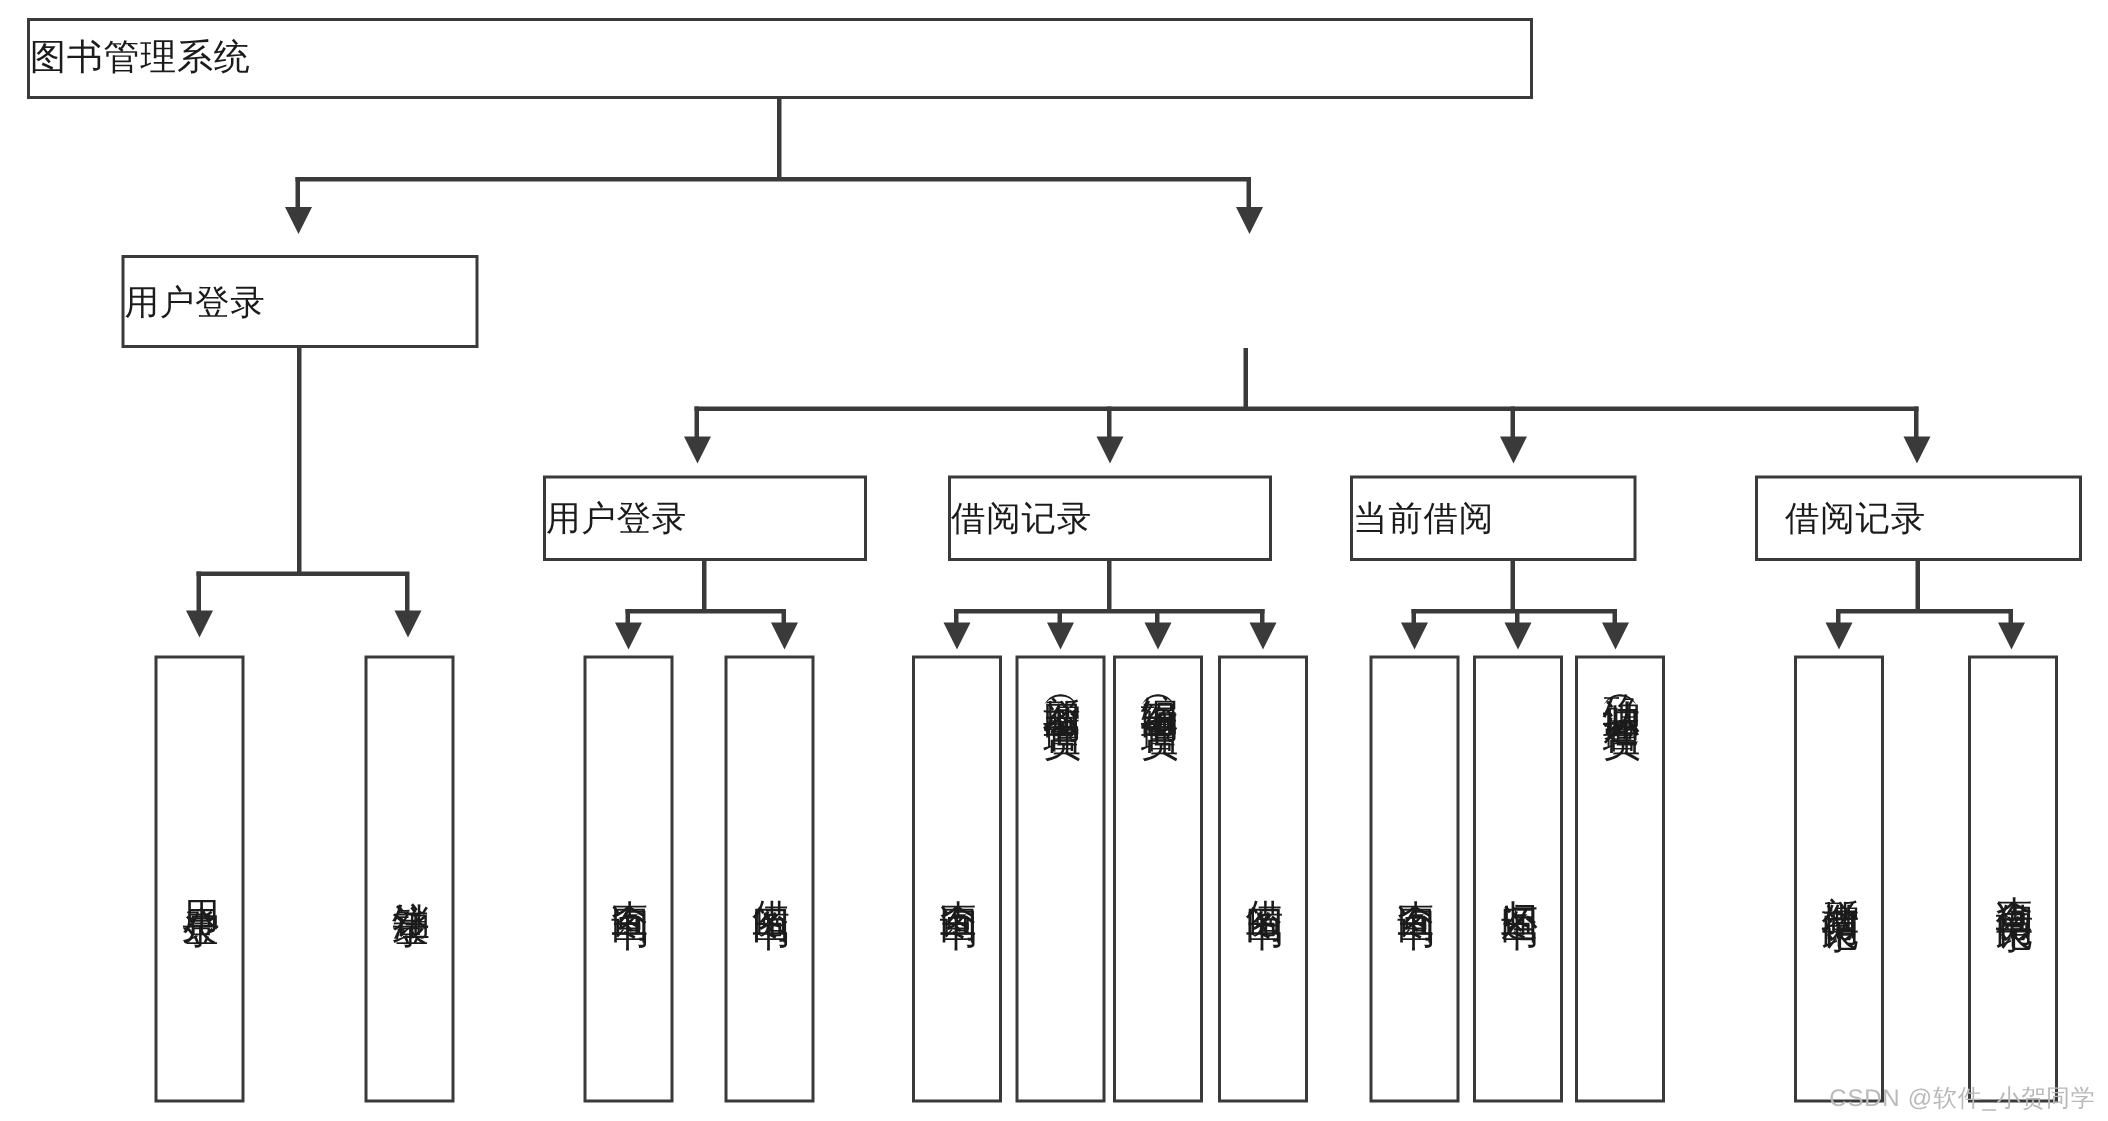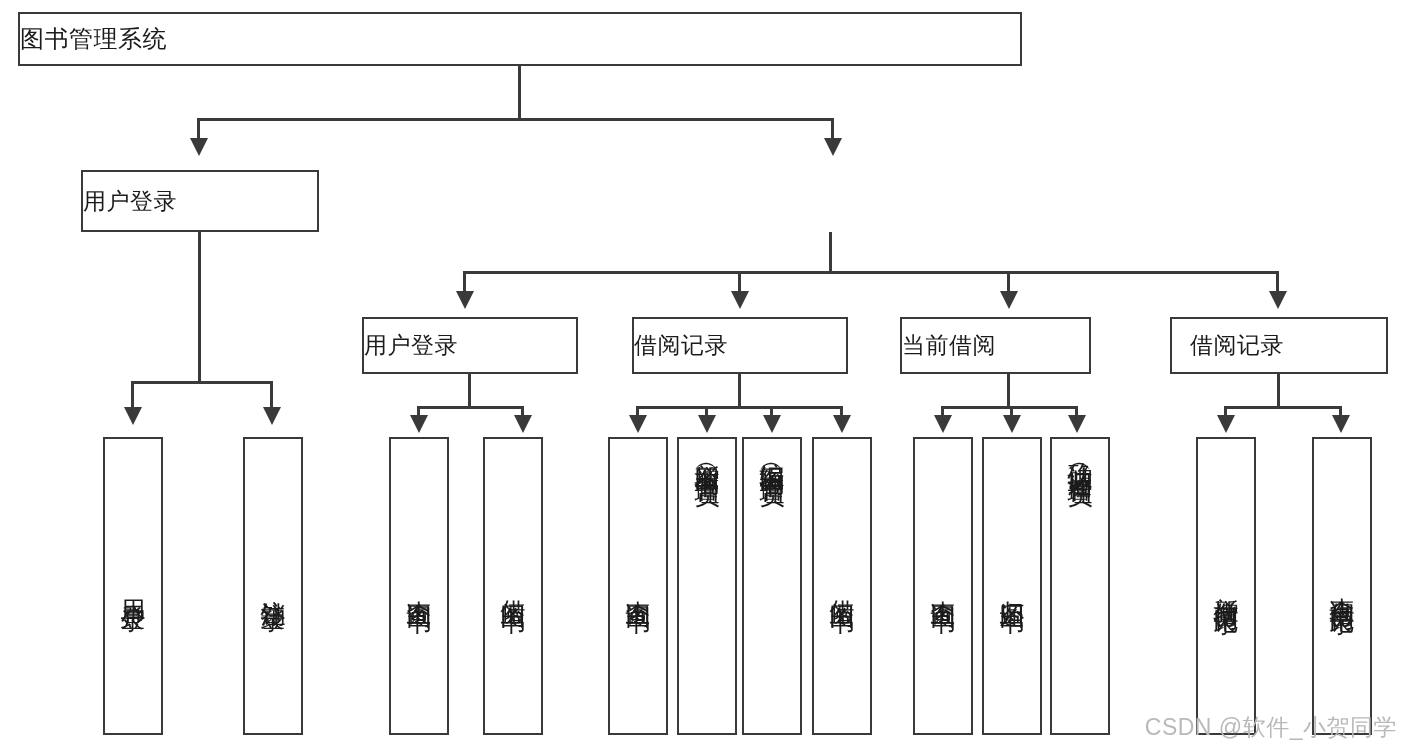--- a/index.html
+++ b/index.html
@@ -73,21 +73,21 @@
     width:0;height:0;
     border-left:9px solid transparent;
     border-right:9px solid transparent;
     border-top:18px solid #3a3a3a;
   }
   
   #watermark{
     position:absolute;
     right:8px;
     bottom:4px;
-    font-size:23px;
+    font-size:16px;
     color:#b9b9b9;
     letter-spacing:.5px;
     white-space:nowrap;
     user-select:none;
   }
 </style>
 </head>
 <body>
 
 <div id="canvas">

